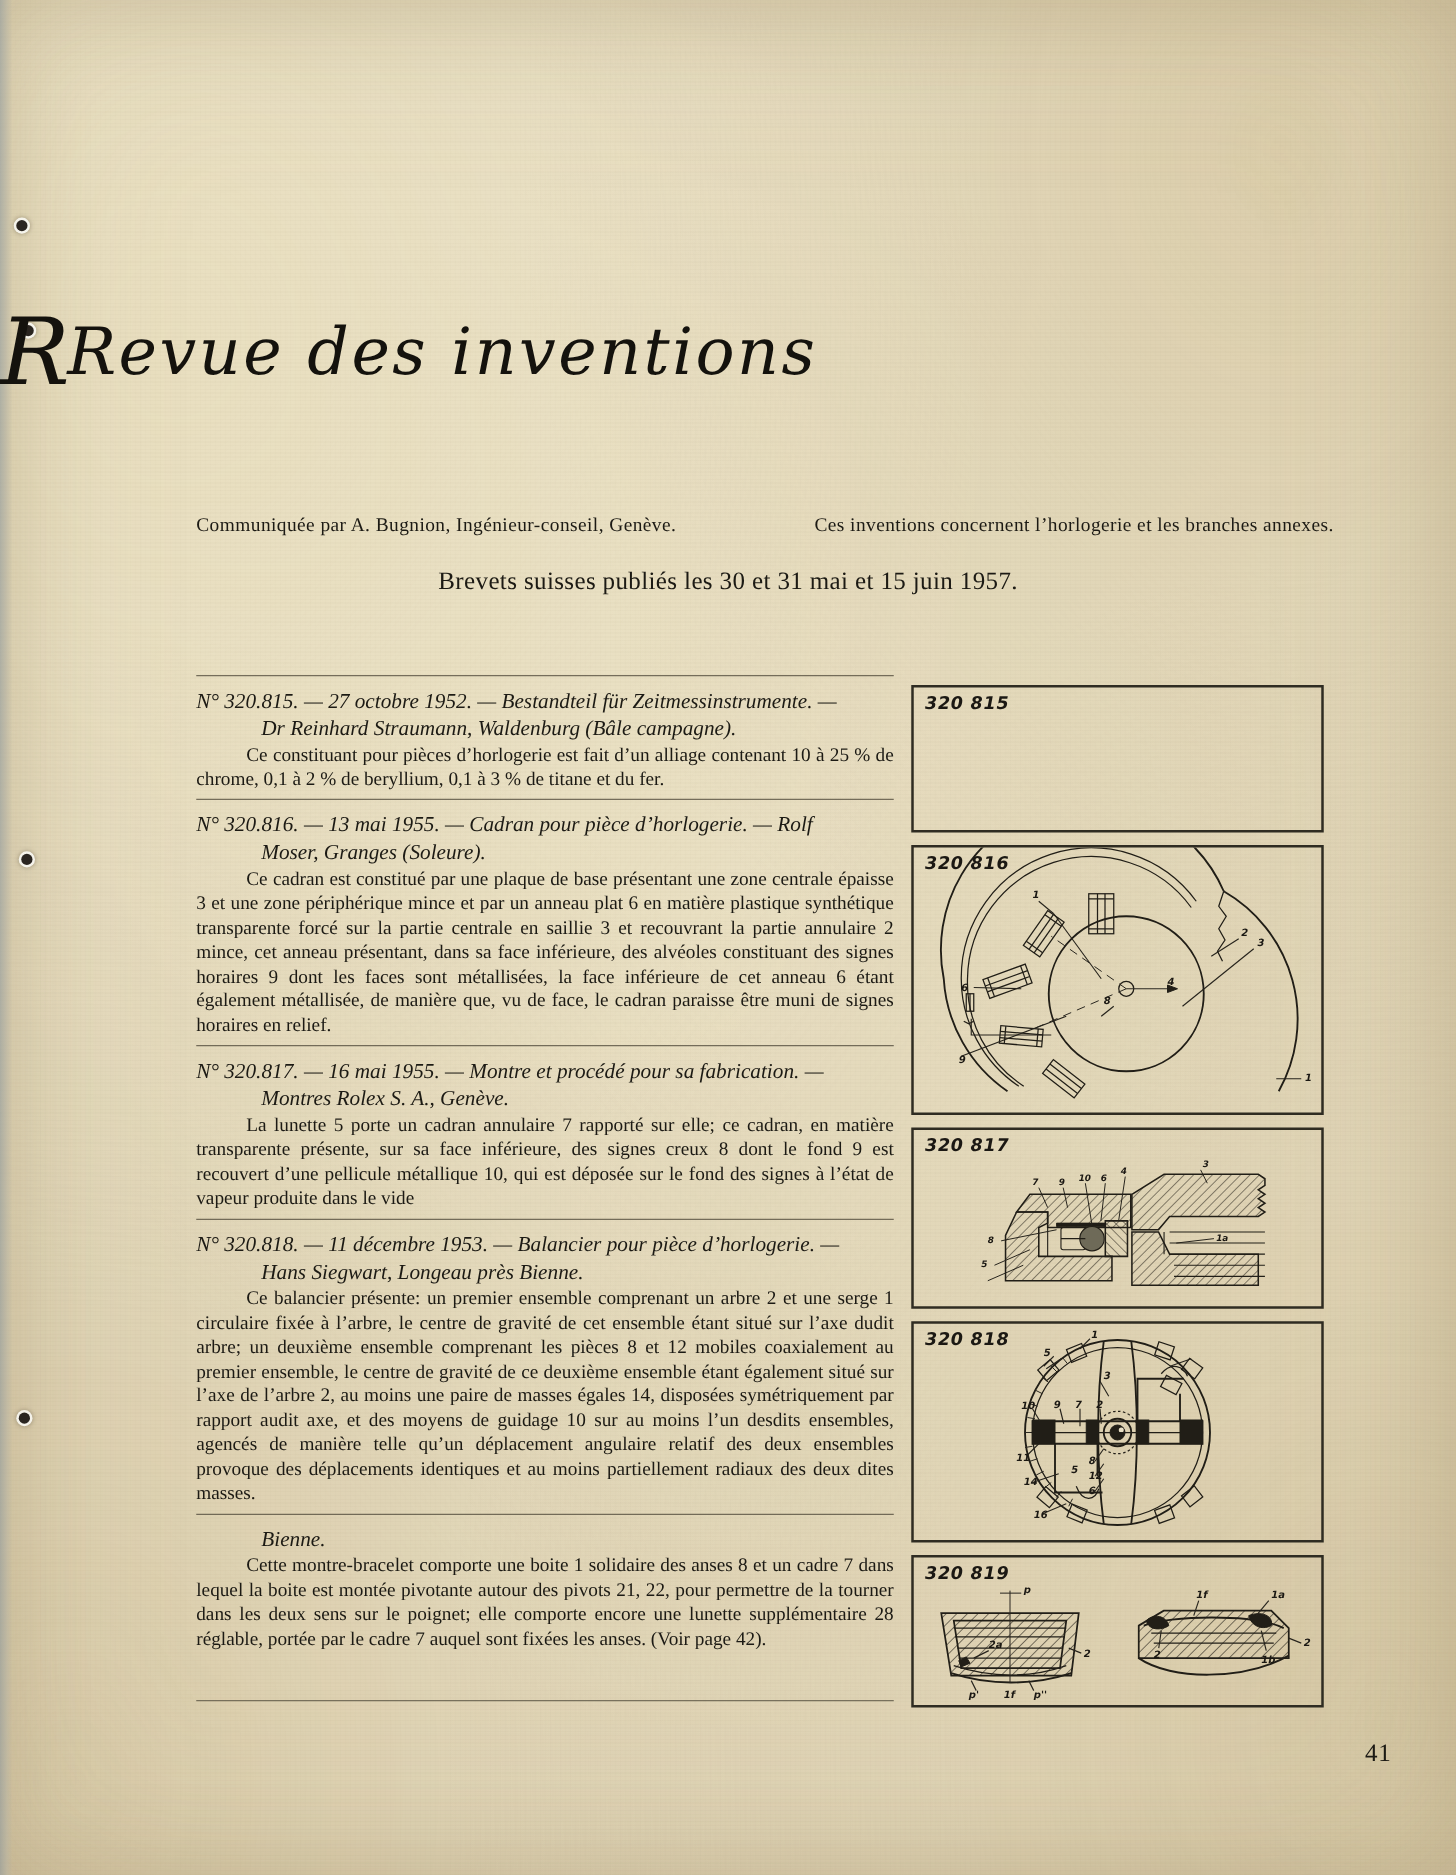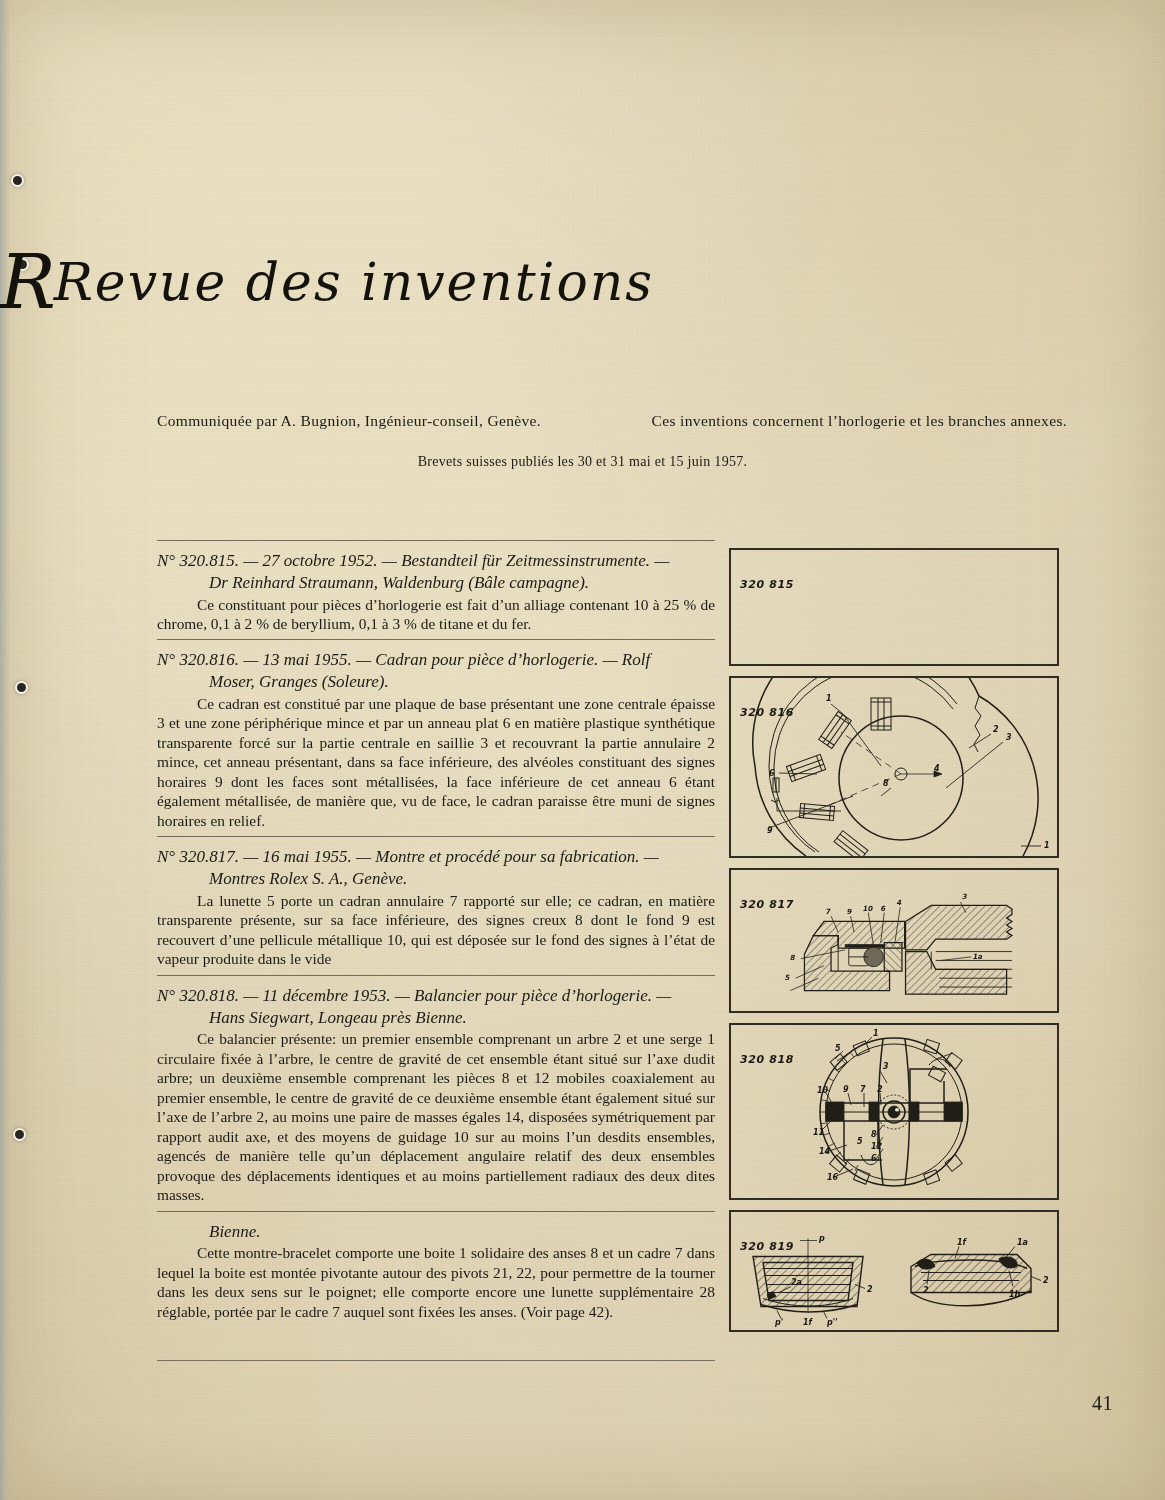--- a/index.html
+++ b/index.html
@@ -89,21 +89,21 @@
     letter-spacing: .35px;
     display: flex;
     justify-content: space-between;
   }
   .credit-line .right { padding-right: 2px; }
   .brevets {
     position: absolute;
     left: 0; right: 0;
     top: 454px;
     text-align: center;
-    font-size: 14px;
+    font-size: 20px;
     letter-spacing: .3px;
   }
 
   
   .textcol {
     position: absolute;
     left: 157px;
     top: 540px;
     width: 558px;
   }
@@ -151,28 +151,27 @@
     background: transparent;
     margin-bottom: 10px;
     box-sizing: border-box;
   }
   .panel .plabel {
     position: absolute;
     left: 9px; top: 5px;
     font-family: "DejaVu Sans", sans-serif;
     font-style: italic;
     font-weight: bold;
-    font-size: 11px;
+    font-size: 14px;
     letter-spacing: .6px;
     color: #1b1813;
-    margin-top: 23px;
   }
   .panel svg { display: block; width: 100%; height: 100%; }
   .p815 { height: 118px; }
-  .p816 { height: 182px; }
+  .p816 { height: 216px; }
   .p817 { height: 145px; }
   .p818 { height: 177px; }
   .p819 { height: 122px; }
 
   .bottom-rule {
     position: absolute;
     left: 157px;
     top: 1360px;
     width: 558px;
     border-top: 1px solid #4d4738;

